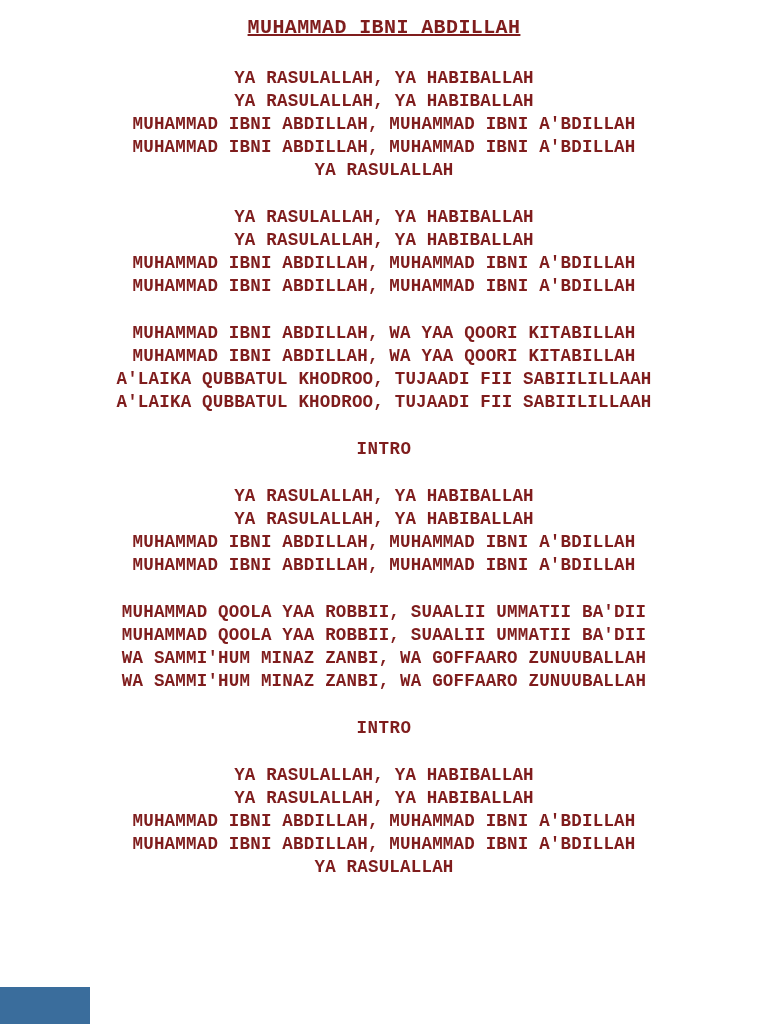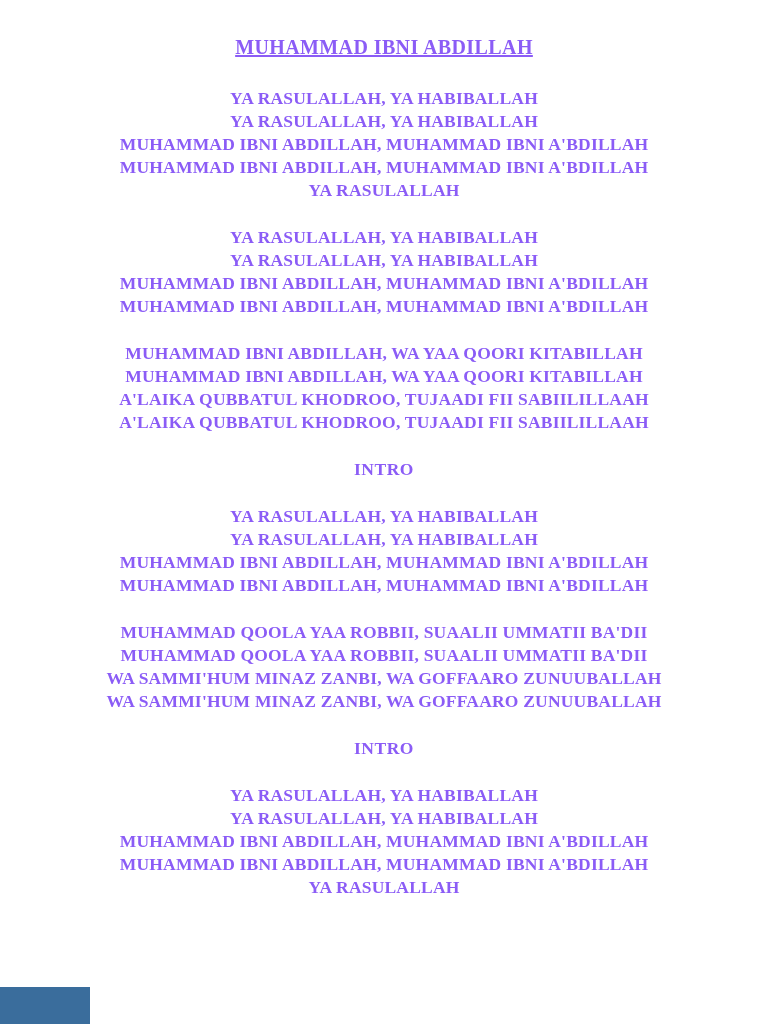--- a/index.html
+++ b/index.html
@@ -8,25 +8,25 @@
     width: 768px;
     height: 1024px;
     background: #ffffff;
     overflow: hidden;
   }
   .page {
     position: relative;
     width: 768px;
     height: 1024px;
     background: #ffffff;
-    font-family: Liberation Serif, serif;
-    color: #8b5cf6;
+    font-family: Liberation Mono, monospace;
+    color: #7f1d1d;
     text-align: center;
     box-sizing: border-box;
-    padding-top: 36px;
+    padding-top: 16px;
   }
   .doc-title {
     font-size: 20px;
     font-weight: bold;
     letter-spacing: 0.4px;
     text-decoration: underline;
     margin: 0 0 28px 0;
   }
   .stanza {
     margin: 0 0 24px 0;

